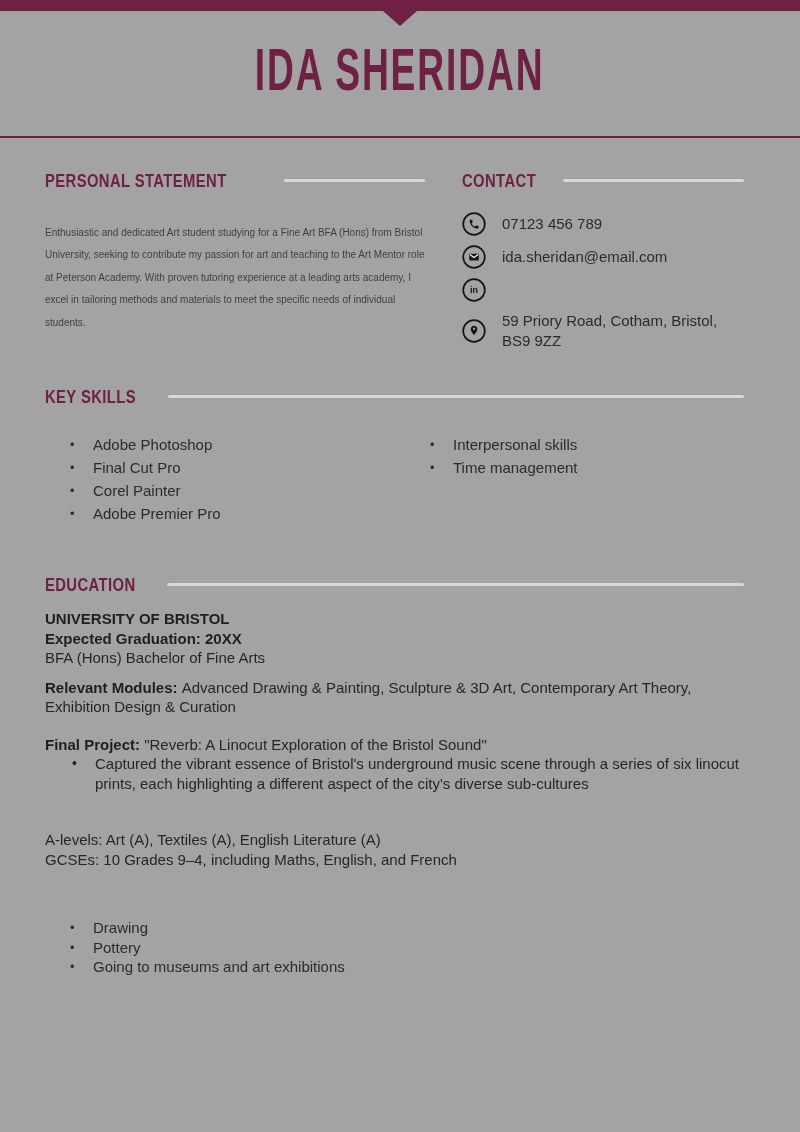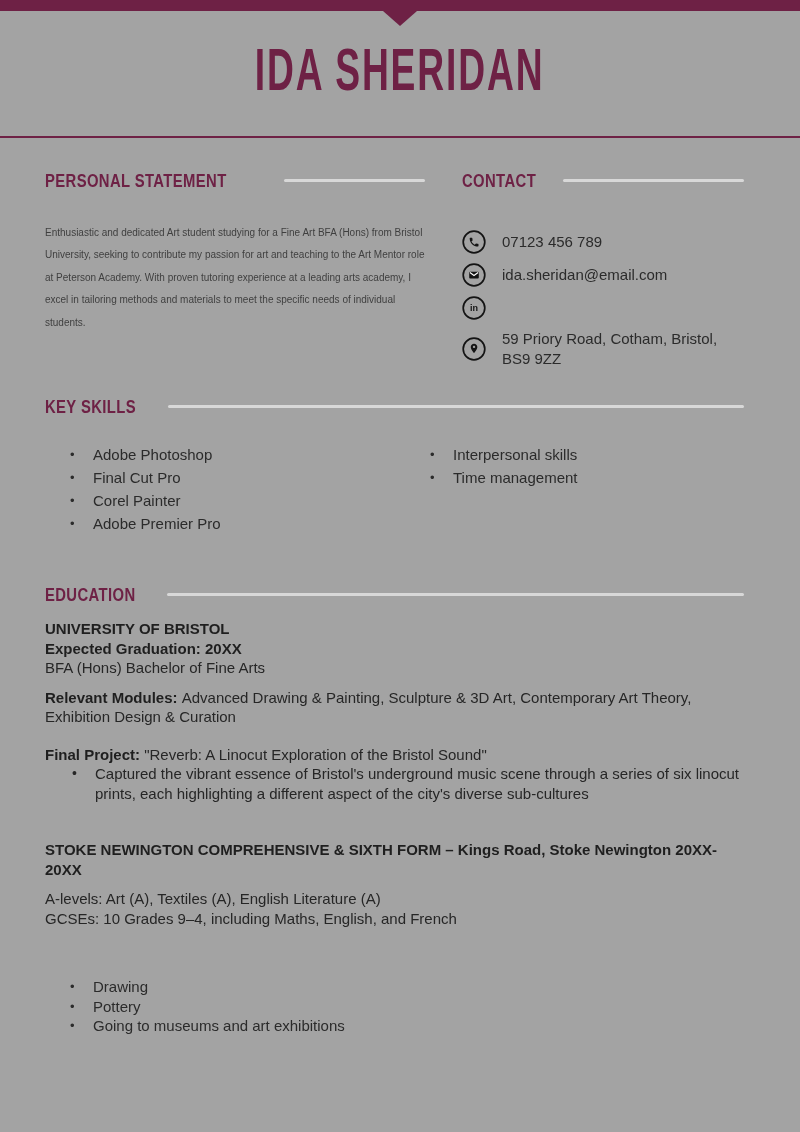--- a/index.html
+++ b/index.html
@@ -39,21 +39,21 @@
   .sec-rule { flex:1; height:3px; background:#d8d8d8; margin-left:6px; border-radius:2px; }
 
   .two-col { display:flex; gap:37px; margin-top:33px; }
   .col-left { width:380px; flex:none; }
   .col-right { flex:1; min-width:0; }
 
   .statement {
     margin-top:32px; font-size:10px; line-height:22.4px; color:#3f3f3f;
   }
 
-  .contact-list { margin-top:40px; display:flex; flex-direction:column; gap:9px; }
+  .contact-list { margin-top:22px; display:flex; flex-direction:column; gap:9px; }
   .contact-row { display:flex; align-items:center; gap:16px; min-height:24px; font-size:15px; color:#2b2b2b; }
   .contact-row svg { flex:none; display:block; }
   .contact-text { line-height:20px; }
 
   
   .skills-wrap { display:flex; margin-top:27px; }
   .skills-col1 { width:385px; flex:none; padding-left:25px; }
   .skills-col2 { flex:1; }
   .li { display:flex; font-size:15px; line-height:23px; color:#2b2b2b; }
   .li .dot { width:23px; flex:none; font-size:13px; }
@@ -144,21 +144,21 @@
                 <path fill="#141414" transform="translate(6.4 5.7) scale(0.47)" d="M12 2C8.13 2 5 5.13 5 9c0 5.25 7 13 7 13s7-7.75 7-13c0-3.87-3.13-7-7-7zm0 9.5c-1.38 0-2.5-1.12-2.5-2.5s1.12-2.5 2.5-2.5 2.5 1.12 2.5 2.5-1.12 2.5-2.5 2.5z"></path>
               </svg>
             </span>
             <span class="contact-text">59 Priory Road, Cotham, Bristol, BS9 9ZZ</span>
           </div>
 
         </div>
       </div>
     </div>
 
-    <div class="section-skills" style="margin-top:28px;">
+    <div class="section-skills" style="margin-top:36px;">
       <div class="sec-head">
         <span class="sec-title">KEY SKILLS</span>
         <span class="sec-rule"></span>
       </div>
       <div class="skills-wrap">
         <div class="skills-col1">
           <div class="li">
               <span class="dot">•</span>
               <span>Adobe Photoshop</span>
             </div>
@@ -205,21 +205,20 @@
 
           <p class="p-gap-md"><b>Final Project: </b><span>"Reverb: A Linocut Exploration of the Bristol Sound"</span></p>
 
           <div class="edu-bullet">
             <span class="dot">•</span>
             <span>Captured the vibrant essence of Bristol's underground music scene through a series of six linocut prints, each highlighting a different aspect of the city's diverse sub-cultures</span>
           </div>
         </div>
 
         <div class="school-block">
-          <div><b>STOKE NEWINGTON COMPREHENSIVE &amp; SIXTH FORM – Kings Road, Stoke Newington 20XX-20XX</b></div>
           <p class="p-gap-sm">
             <span style="display:block">A-levels: Art (A), Textiles (A), English Literature (A)</span>
             <span style="display:block">GCSEs: 10 Grades 9–4, including Maths, English, and French</span>
           </p>
         </div>
 
       </div>
     </div>
 
     <div style="margin-top:49px;">

